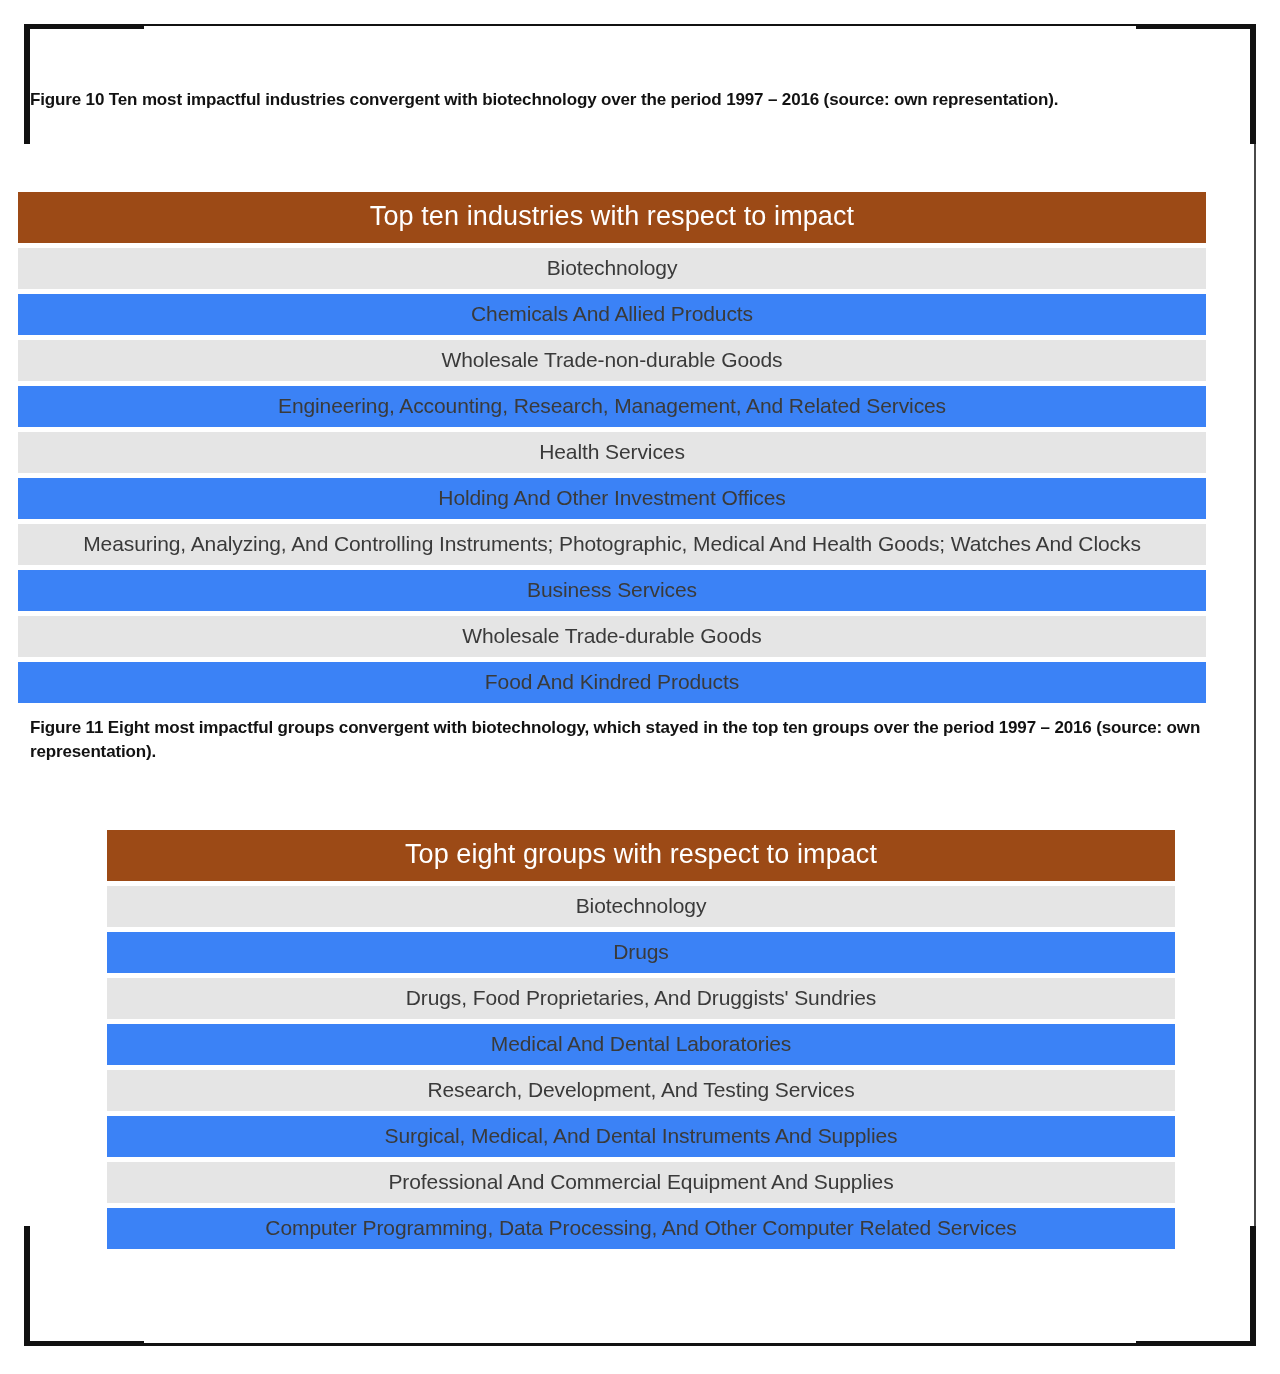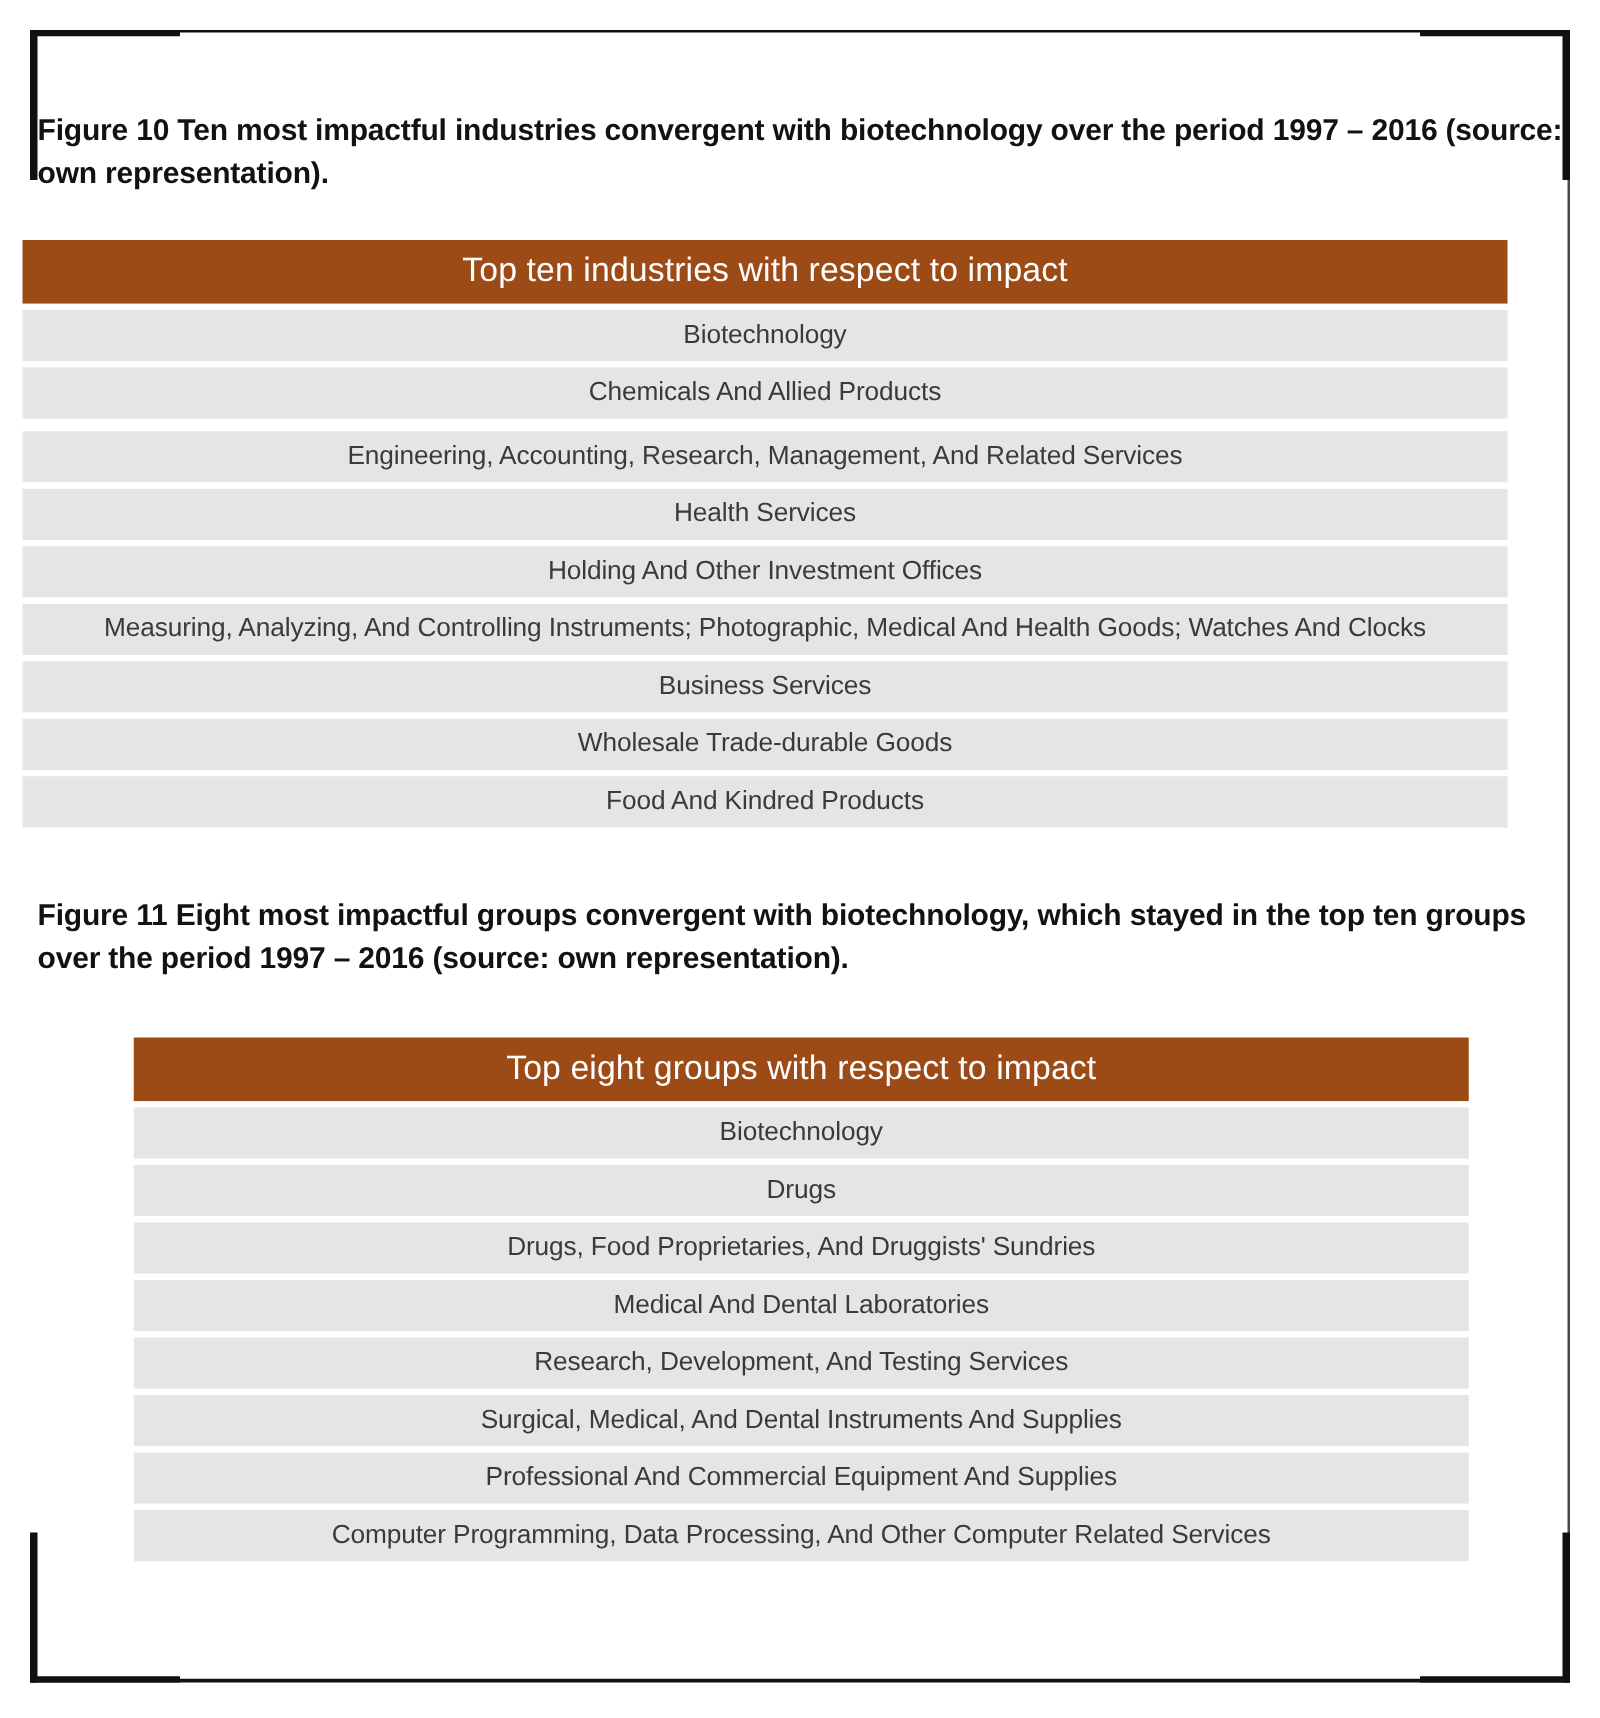--- a/index.html
+++ b/index.html
@@ -57,21 +57,21 @@
   .content {
     position: absolute;
     left: 0;
     top: 0;
     width: 1280px;
     height: 1374px;
   }
 
   .caption {
     position: absolute;
-    font-size: 24px;
+    font-size: 17px;
     font-weight: bold;
     line-height: 1.42;
     letter-spacing: -0.15px;
     color: #121212;
     width: 1230px;
   }
   #caption-10 { left: 30px; top: 88px; }
   #caption-11 { left: 30px; top: 716px; width: 1228px; }
 
   .impact-table {
@@ -94,21 +94,21 @@
 
   .impact-table .table-row td {
     text-align: center;
     font-size: 21px;
     color: #3a3a3a;
     padding: 8px 4px 9px 4px;
     letter-spacing: -0.1px;
     white-space: nowrap;
   }
   .impact-table .table-row.band-dark td  { background: #e5e5e5; }
-  .impact-table .table-row.band-light td { background: #e5e5e5; }
+  .impact-table .table-row.band-light td { background: #3b82f6; }
 
   .impact-table .gap-row td {
     height: 5px;
     padding: 0;
     background: #ffffff;
     font-size: 0;
     line-height: 0;
   }
 </style>
 </head>
@@ -154,20 +154,23 @@
       </tr>
       <tr class="gap-row">
           <td></td>
         </tr>
       <tr class="table-row band-light">
         <td>Chemicals And Allied Products</td>
       </tr>
       <tr class="gap-row">
           <td></td>
         </tr>
+      <tr class="table-row band-dark">
+        <td>Wholesale Trade-non-durable Goods</td>
+      </tr>
       <tr class="gap-row">
           <td></td>
         </tr>
       <tr class="table-row band-light">
         <td>Engineering, Accounting, Research, Management, And Related Services</td>
       </tr>
       <tr class="gap-row">
           <td></td>
         </tr>
       <tr class="table-row band-dark">

